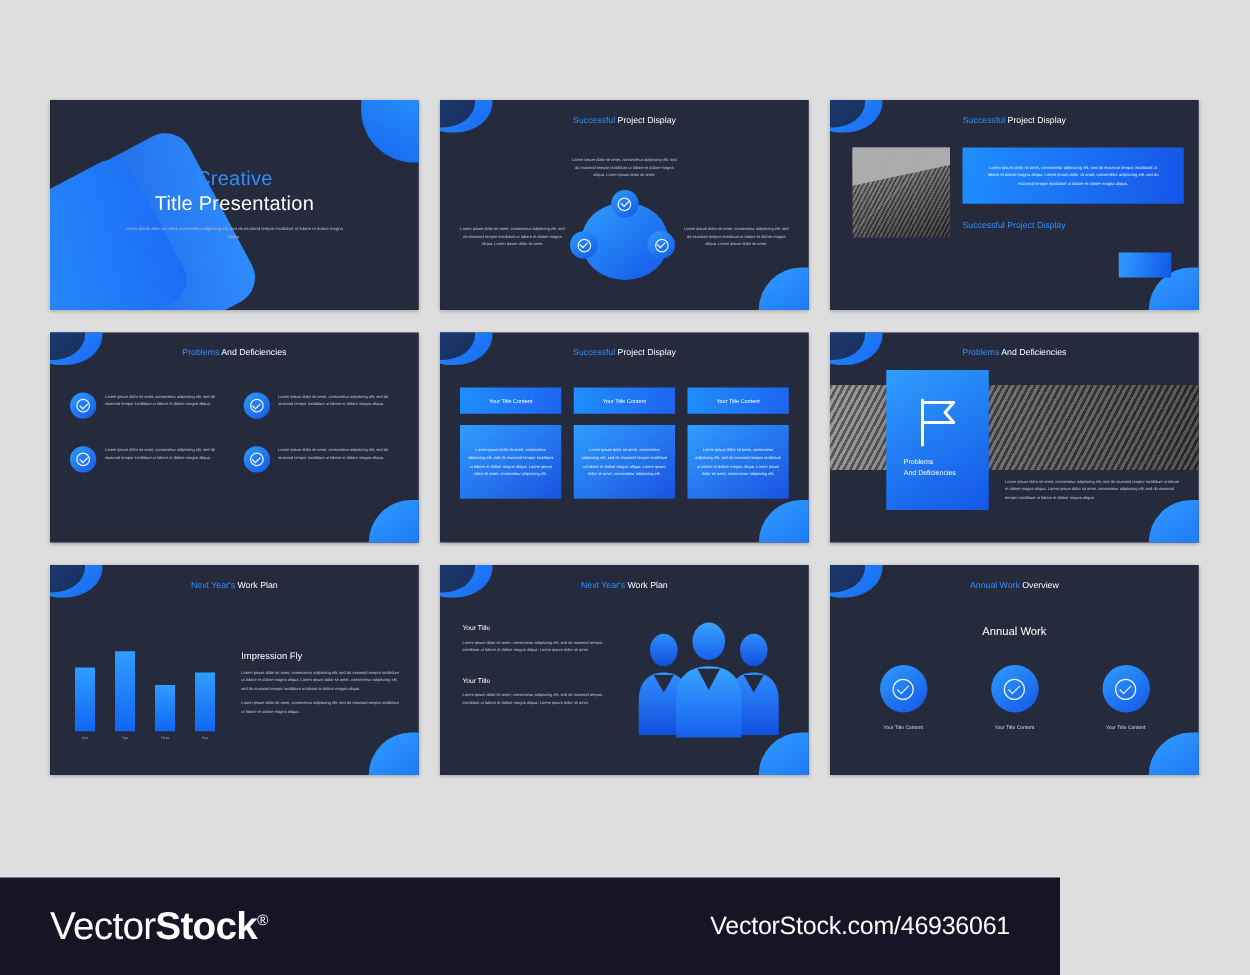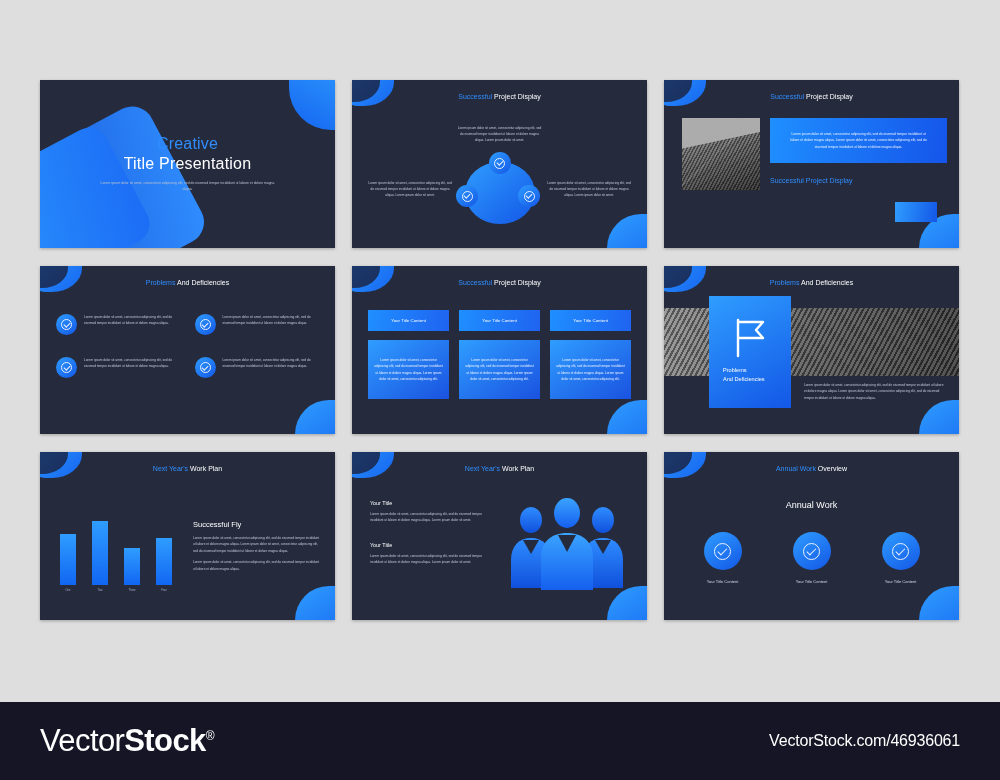--- a/index.html
+++ b/index.html
@@ -243,30 +243,30 @@
     display:flex; align-items:center; justify-content:center; }
   .ring-lg::after {
     content:""; width:8px; height:4px;
     border-left:1px solid #eaf2ff; border-bottom:1px solid #eaf2ff;
     transform:rotate(-45deg) translate(0.6px,-0.8px);
   }
   .s9-cap { margin-top:9px; font-size:4px; color:#d4dae6; }
 
   
   #watermark {
-    position:absolute; left:0; bottom:0; width:1000px; height:78px;
+    position:absolute; left:0; bottom:0; width:848px; height:78px;
     background:#161526;
     display:flex; align-items:center; justify-content:space-between;
     padding:0 40px;
   }
   #wm-logo { font-size:31px; color:#ffffff; letter-spacing:-0.6px; }
   #wm-logo .thin { font-weight:300; }
   #wm-logo .bold { font-weight:700; }
   #wm-logo .reg { font-size:12px; vertical-align:super; font-weight:400; }
-  #wm-url { font-size:16px; color:#ffffff; letter-spacing:-0.2px; }
+  #wm-url { font-size:20px; color:#ffffff; letter-spacing:-0.2px; }
 </style>
 </head>
 <body>
 
 <div id="slide-grid">
 
   <div class="slide">
     <div class="deco deco-tr"></div>
     <div class="s1-wedge-a"></div>
     <div class="s1-wedge-b"></div>
@@ -420,21 +420,21 @@
         <div class="s7-barwrap">
           <div class="s7-bar" style="height: 37.44px;"></div>
           <div class="s7-lbl">Three</div>
         </div>
         <div class="s7-barwrap">
           <div class="s7-bar" style="height: 46.8px;"></div>
           <div class="s7-lbl">Four</div>
         </div>
       </div>
     <div class="s7-side">
-      <div class="s7-h2">Successful Fly</div>
+      <div class="s7-h2">Impression Fly</div>
       <p>Lorem ipsum dolor sit amet, consectetur adipiscing elit, sed do eiusmod tempor incididunt ut labore et dolore magna aliqua. Lorem ipsum dolor sit amet, consectetur adipiscing elit, sed do eiusmod tempor incididunt ut labore et dolore magna aliqua.</p>
       <p>Lorem ipsum dolor sit amet, consectetur adipiscing elit, sed do eiusmod tempor incididunt ut labore et dolore magna aliqua.</p>
     </div>
   </div>
 
   <div class="slide">
     <div class="deco deco-tl"></div>
     <div class="deco deco-tl2"></div>
     <div class="deco deco-br"></div>
     <div class="slide-title">

